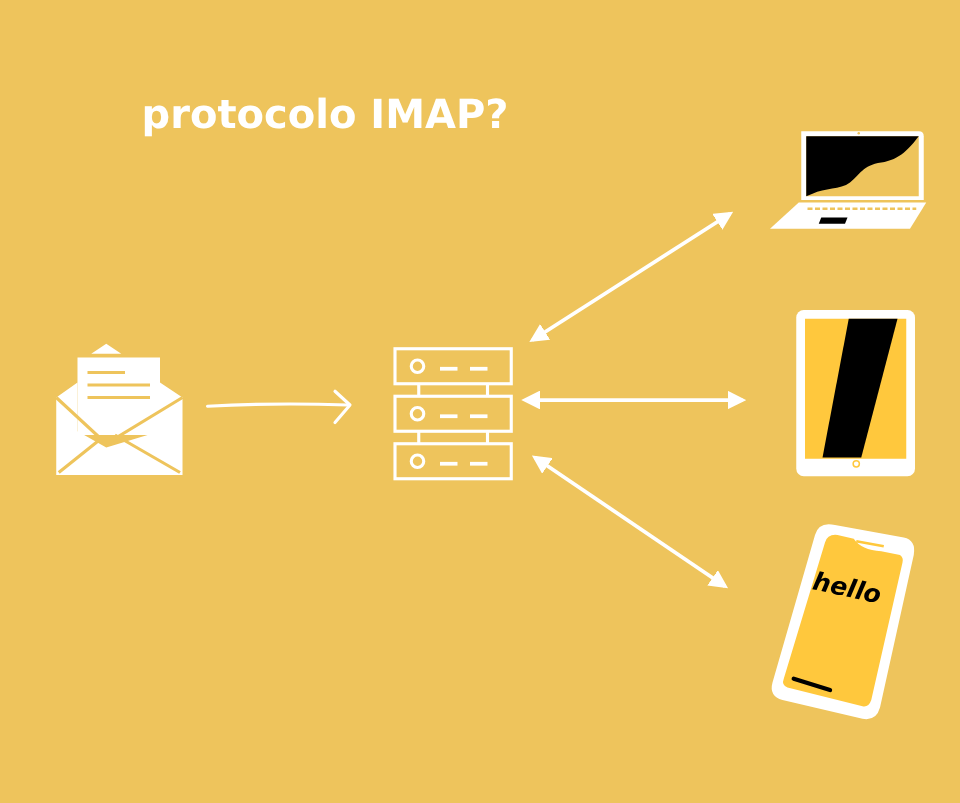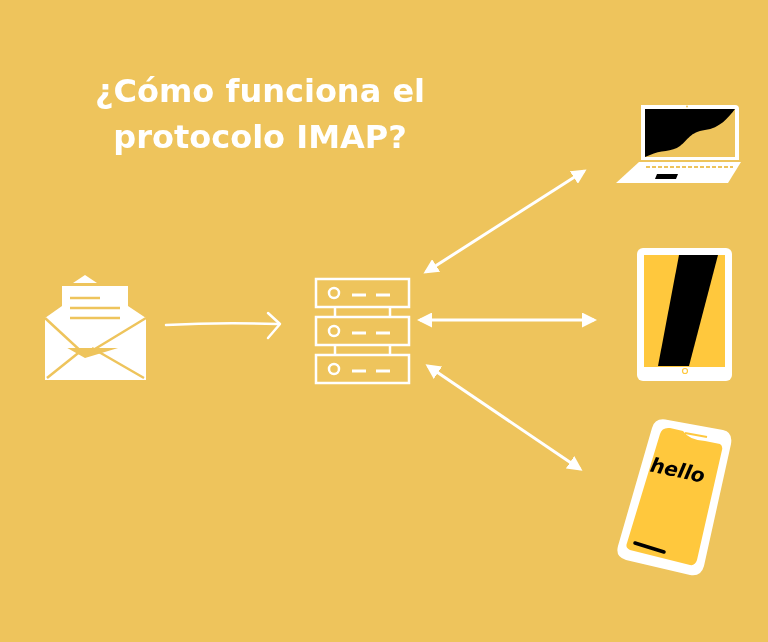--- a/index.html
+++ b/index.html
@@ -14,21 +14,20 @@
       text-align: center; color: #FFFFFF; font-weight: bold;
       font-size: 32px; line-height: 46px; letter-spacing: 0px;
     }
     .title div { white-space: nowrap; }
     svg.canvas { position: absolute; left: 0; top: 0; }
   </style>
 </head>
 <body>
 
 <div class="title">
-  <div>¿Cómo funciona el</div>
   <div>protocolo IMAP?</div>
 </div>
 
 <svg class="canvas" width="768" height="642" viewBox="0 0 768 642">
   <defs>
     <marker id="ah" viewBox="0 0 10 10" refX="8" refY="5" markerWidth="5" markerHeight="5" orient="auto-start-reverse">
       <path d="M0,0 L10,5 L0,10 z" fill="#FFFFFF"></path>
     </marker>
   </defs>
 

